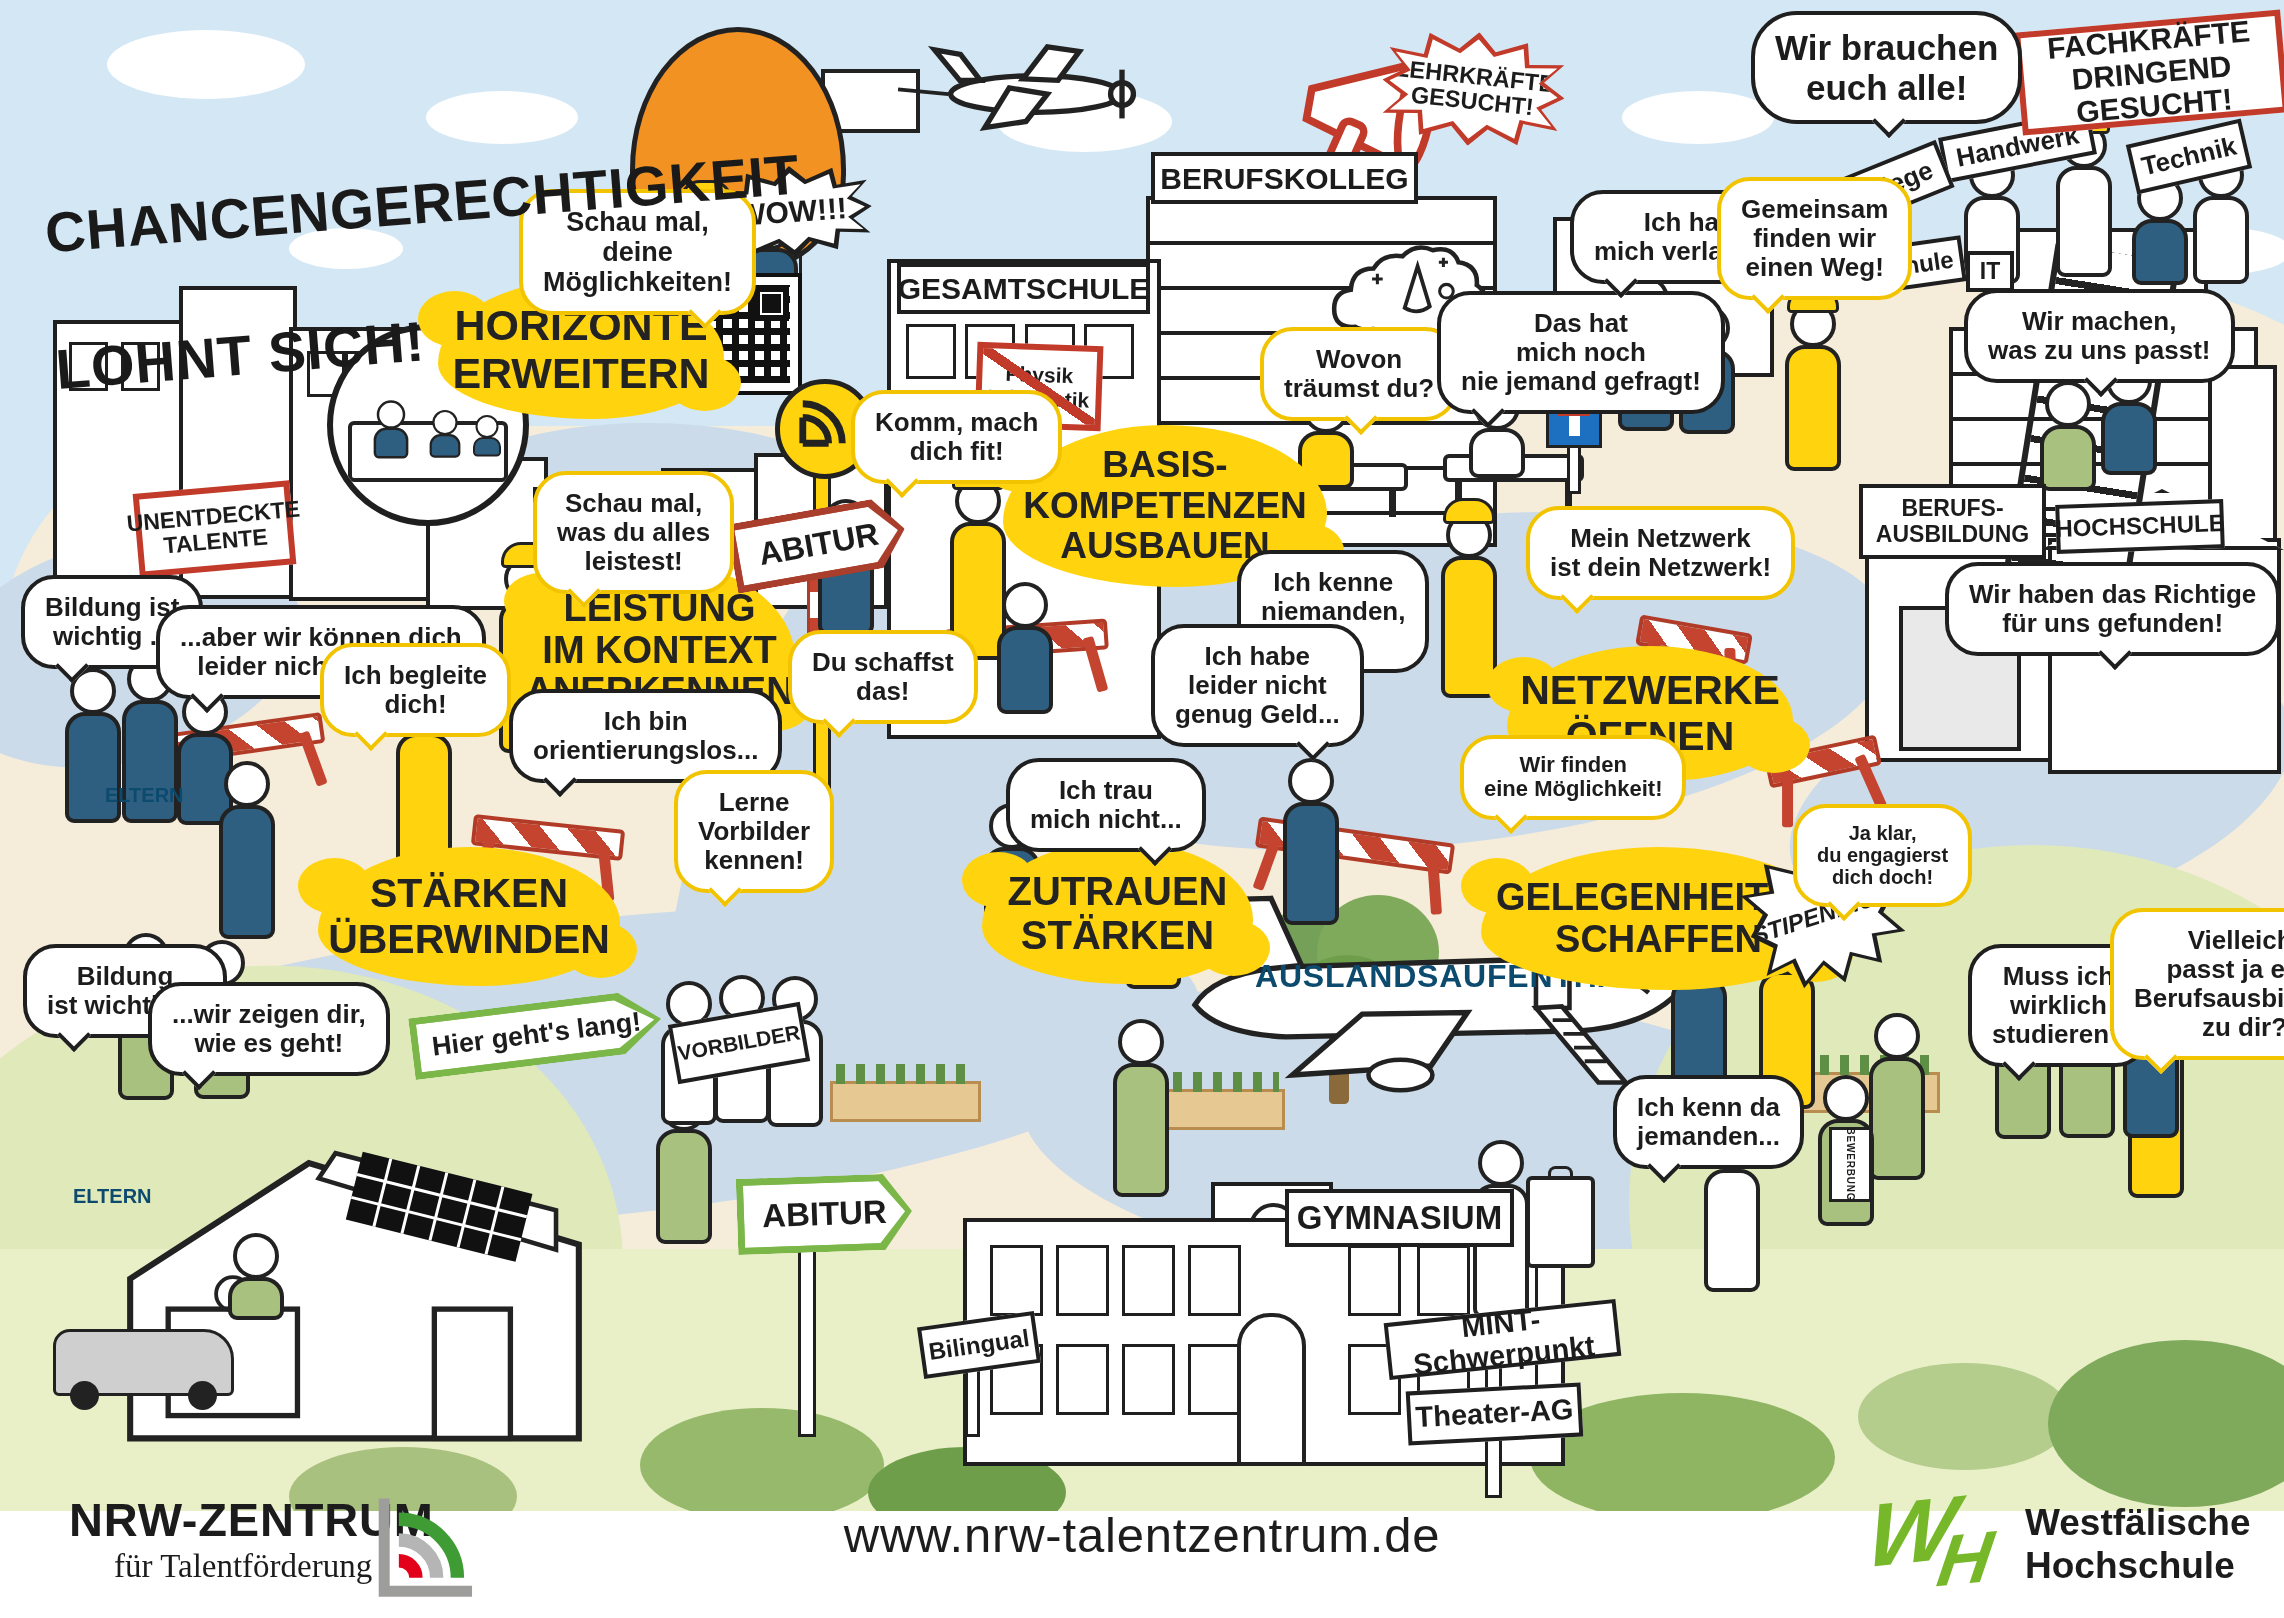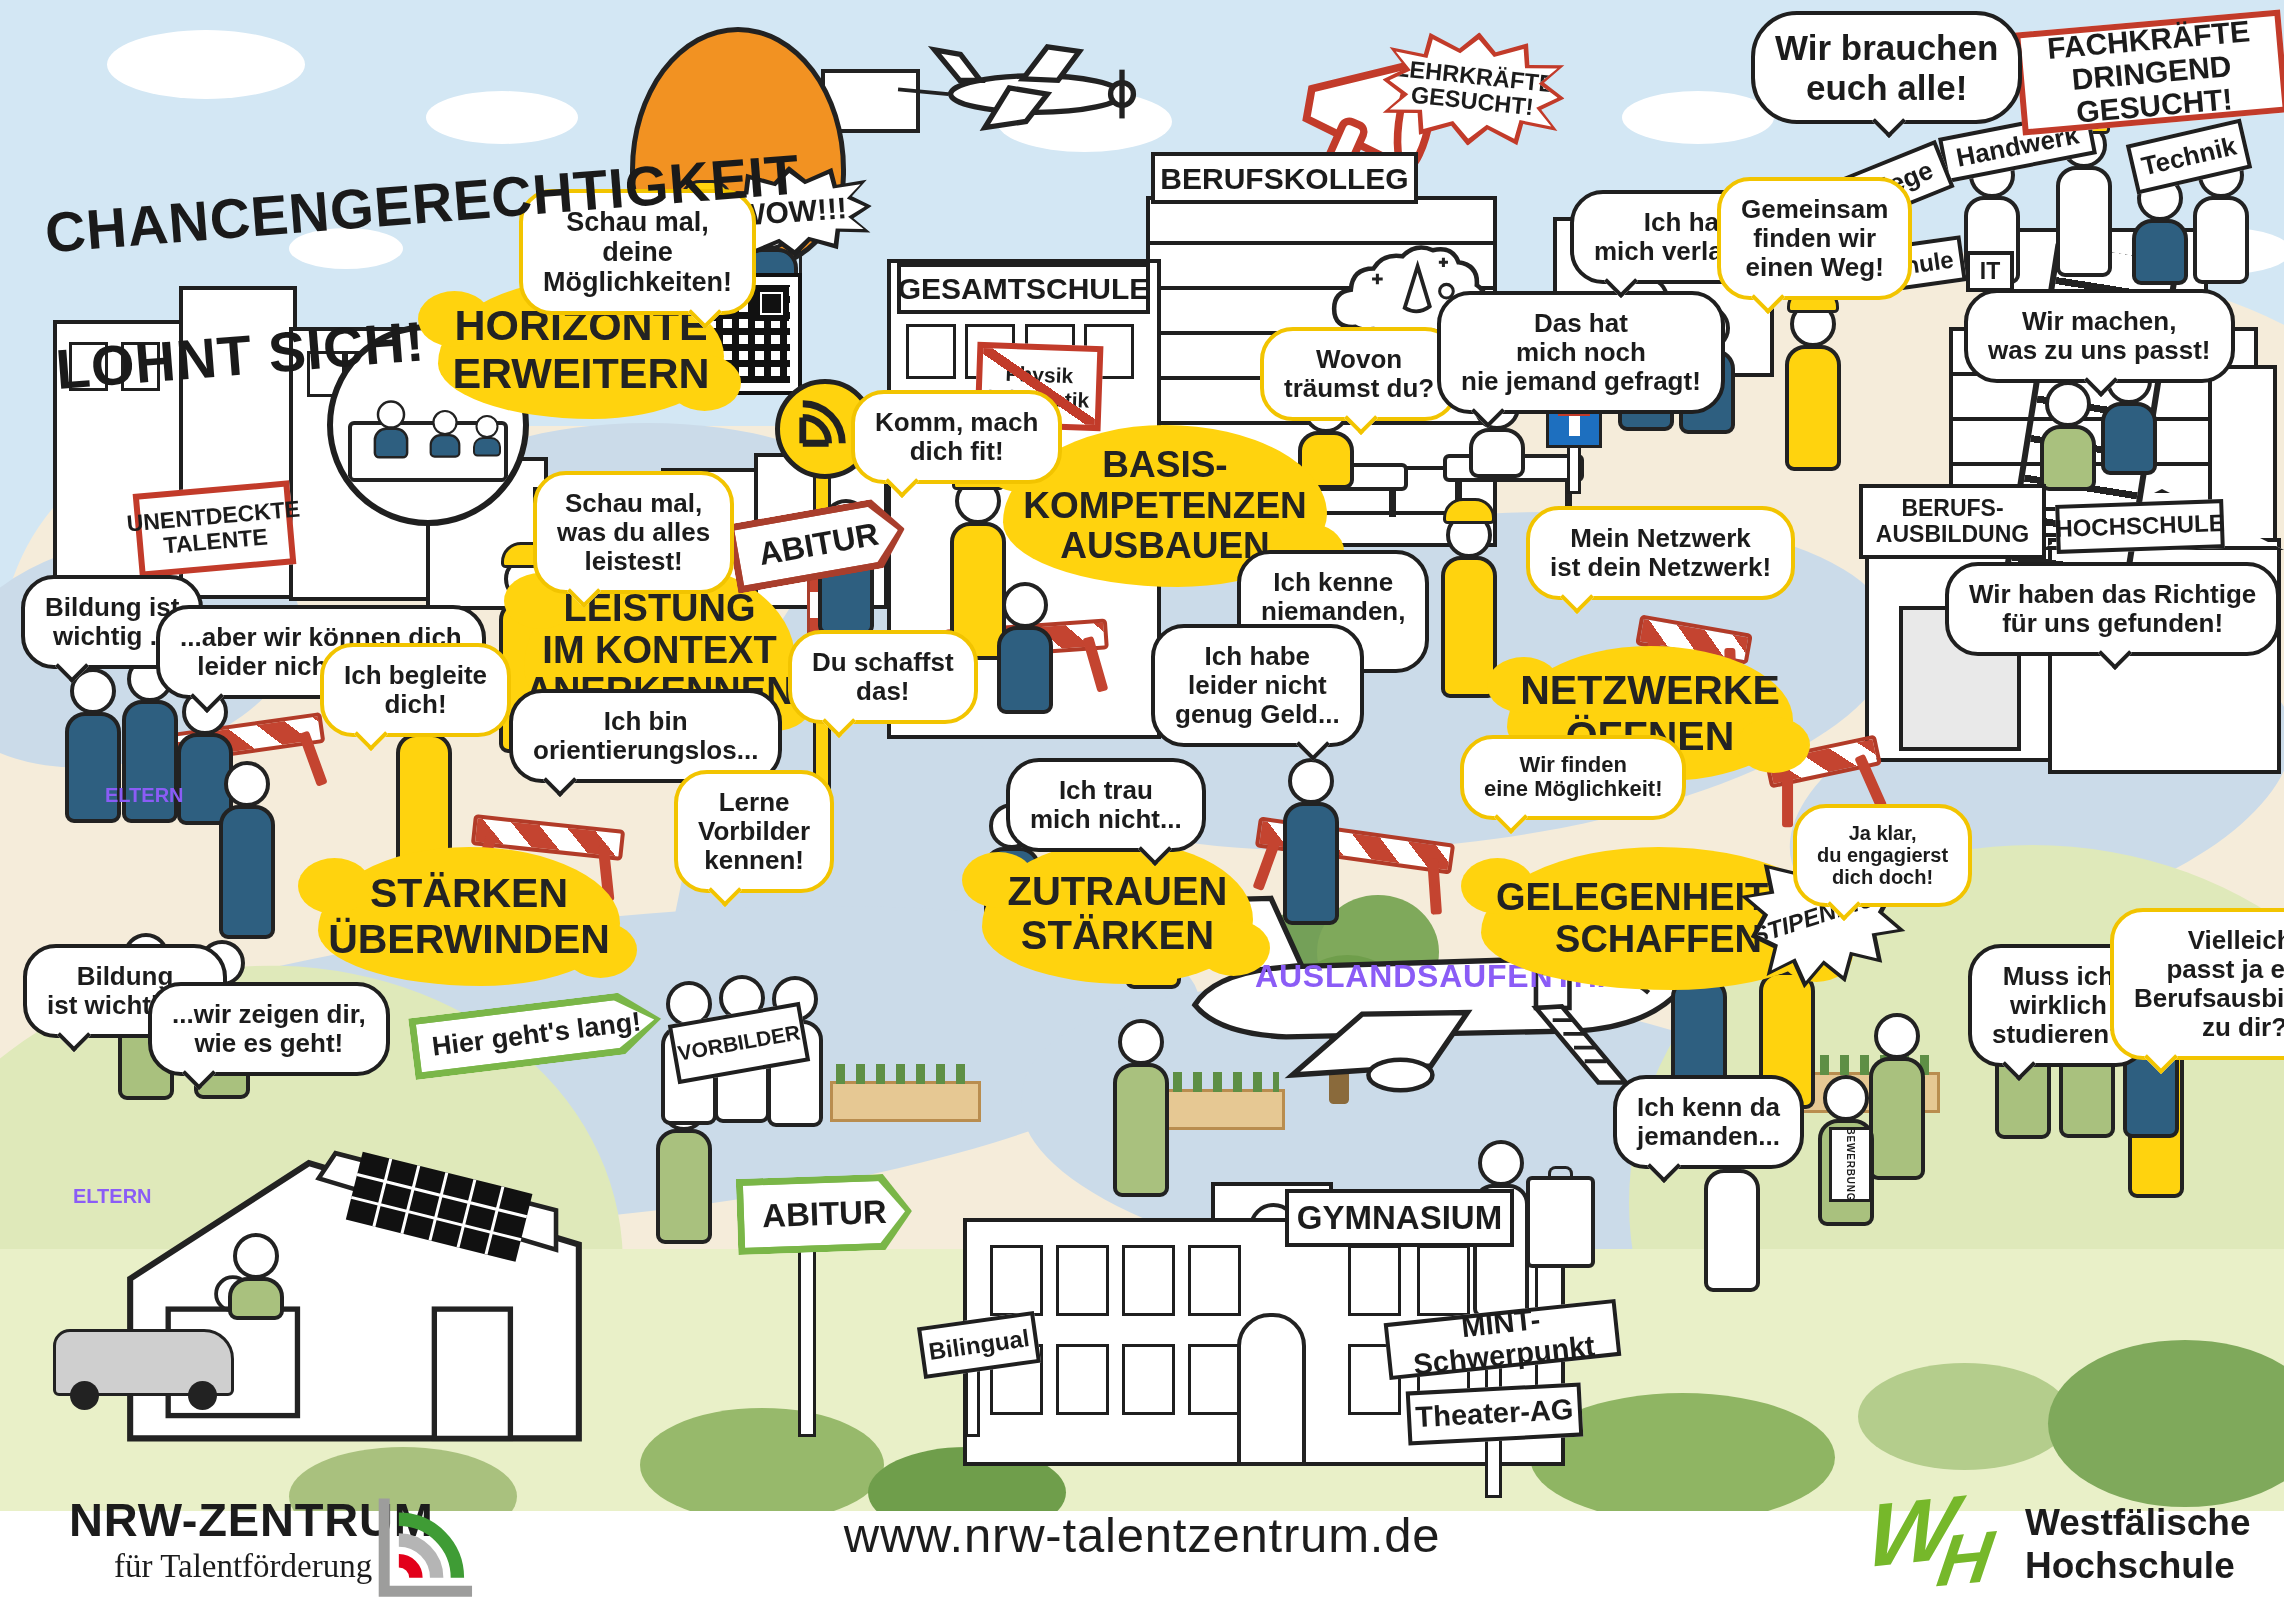--- a/index.html
+++ b/index.html
@@ -74,21 +74,21 @@
       background-image:repeating-linear-gradient(90deg,#111 0 6.9px,transparent 6.9px 16px),
                        repeating-linear-gradient(0deg,#111 0 6.9px,transparent 6.9px 16px)}
   .fp{position:absolute;width:23px;height:23px;border:6.9px solid #111;background:#fff;z-index:2}
   .fp::before{content:"";position:absolute;inset:2.3px;background:#111}
   .ysign{position:absolute;width:90px;height:90px;border-radius:50%;background:#FFD30E;border:5.3px solid #222;z-index:22}
   .ladder{position:absolute;border-left:6.9px solid #222;border-right:6.9px solid #222;
       background:repeating-linear-gradient(180deg,transparent 0 33px,#222 33px 40px);z-index:14}
   .bench{position:absolute;border:4.6px solid #222;background:#fff;border-radius:6px;z-index:16}
   .bench::before,.bench::after{content:"";position:absolute;top:100%;width:7.6px;height:30px;background:#222}
   .bench::before{left:7.6px}.bench::after{right:7.6px}
-  .label{position:absolute;font-weight:700;color:#8b5cf6;z-index:40}
+  .label{position:absolute;font-weight:700;color:#0c4a6e;z-index:40}
   .title{position:absolute;font-weight:800;font-size:56px;line-height:1.22;letter-spacing:0.8px;color:#1a1a1a;
          transform:rotate(-4.5deg);z-index:50;white-space:pre-line}
   .footer-band{position:absolute;left:0;top:1511px;width:2284px;height:107px;background:#fff;z-index:55}
   .tree-c{position:absolute;border-radius:50%;background:#74A058;z-index:15}
   .trunk{position:absolute;background:#8A6A3B;border-radius:4.6px;z-index:14}
   .planter{position:absolute;background:#E6C893;border:3px solid #B98D4F;z-index:15}
   .planter::before{content:"";position:absolute;left:3px;right:3px;top:-20px;height:20px;
       background:repeating-linear-gradient(90deg,#5E8F45 0 9px,transparent 9px 20px)}
   .suitcase{position:absolute;background:#fff;border:4.6px solid #222;border-radius:6px;z-index:24}
   .suitcase::before{content:"";position:absolute;left:30%;right:30%;top:-13.7px;height:10.7px;border:3.8px solid #222;border-bottom:none;border-radius:7.6px 7.6px 0 0}

